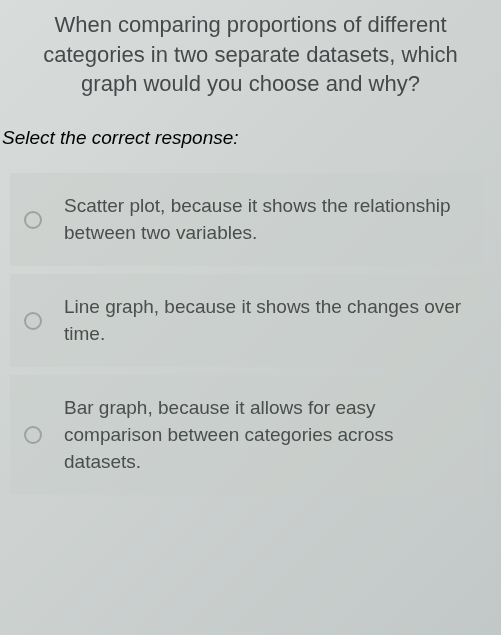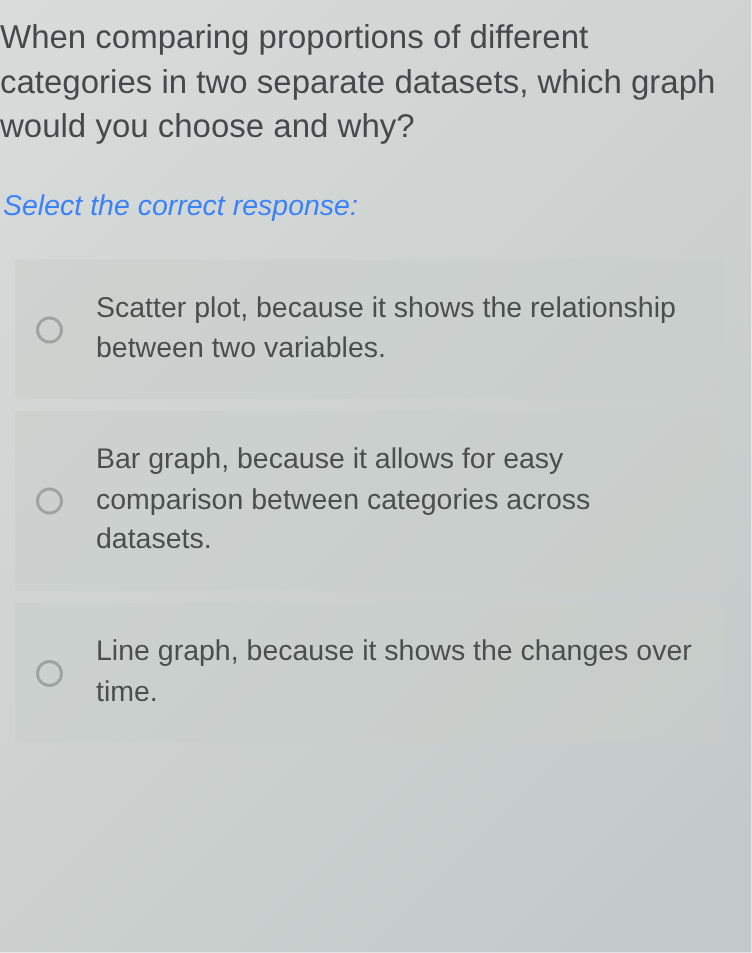--- a/index.html
+++ b/index.html
@@ -15,26 +15,27 @@
       color: #3a3d3c;
       padding: 10px 18px 0 0;
       overflow: hidden;
     }
     .question-text {
       font-size: 22px;
       font-weight: 500;
       line-height: 1.35;
       color: #46494a;
       margin-bottom: 28px;
-      padding-left: 0;
+      padding-left: 18px;
+      text-align: center;
     }
     .instruction {
       font-size: 19px;
       font-style: italic;
-      color: #3b82f6;
+      color: #000000;
       margin-bottom: 24px;
       padding-left: 2px;
     }
     .options {
       display: flex;
       flex-direction: column;
       gap: 8px;
       padding-left: 10px;
     }
     .option {
@@ -69,22 +70,22 @@
 
 <div class="options">
 
   <div class="option">
     <div class="radio"></div>
     <div class="option-text">Scatter plot, because it shows the relationship between two variables.</div>
   </div>
 
   <div class="option">
     <div class="radio"></div>
-    <div class="option-text">Bar graph, because it allows for easy comparison between categories across datasets.</div>
+    <div class="option-text">Line graph, because it shows the changes over time.</div>
   </div>
 
   <div class="option">
     <div class="radio"></div>
-    <div class="option-text">Line graph, because it shows the changes over time.</div>
+    <div class="option-text">Bar graph, because it allows for easy comparison between categories across datasets.</div>
   </div>
 
 
 </div>
 
 </body></html>

